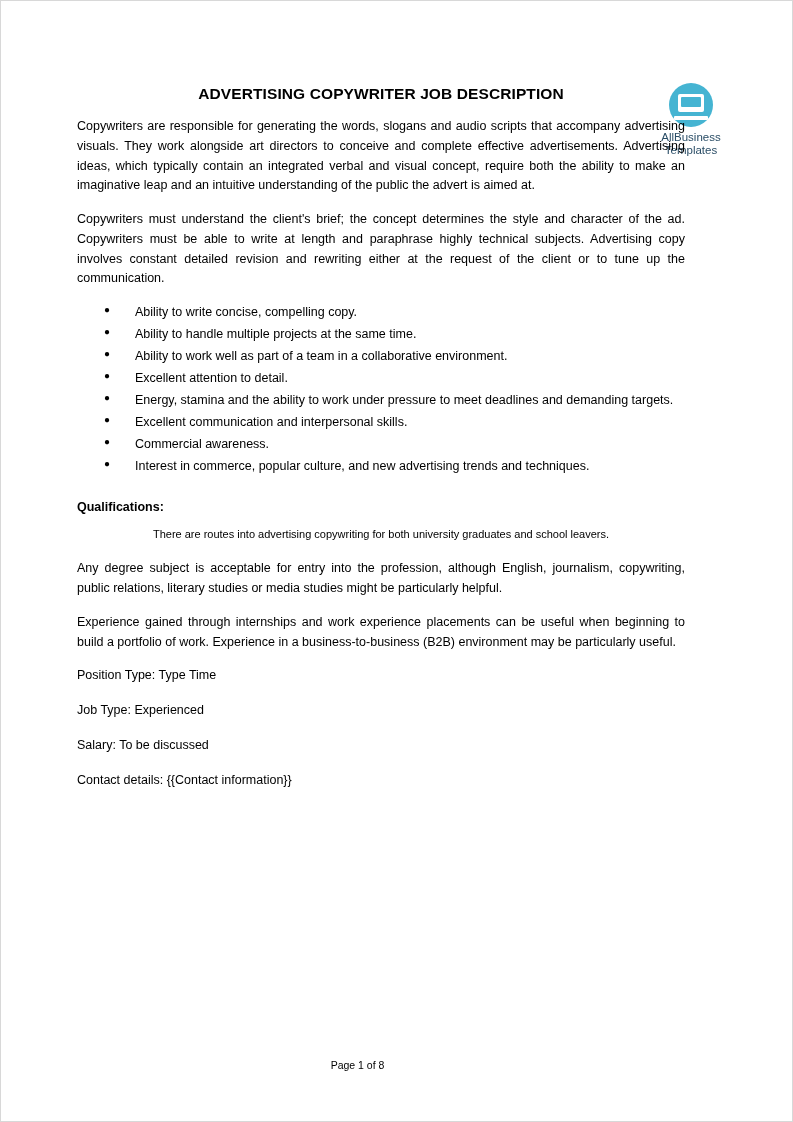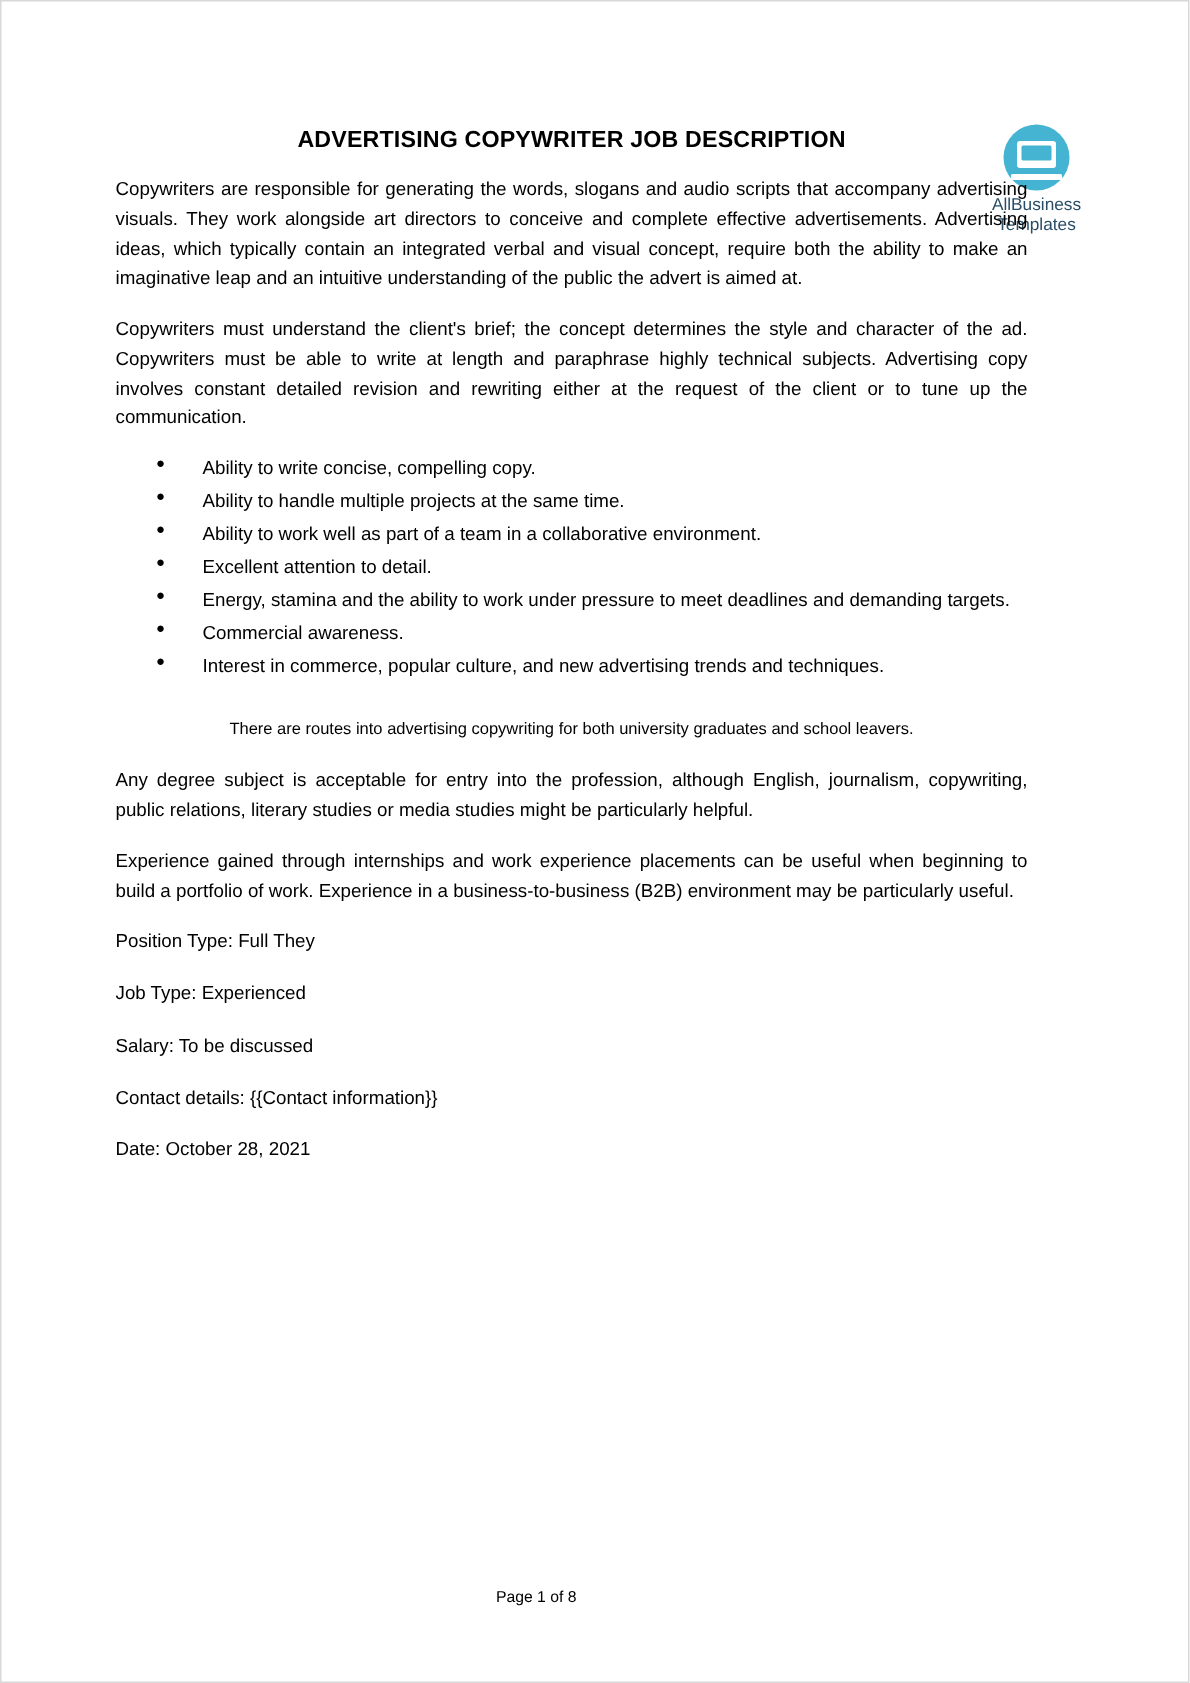--- a/index.html
+++ b/index.html
@@ -164,35 +164,36 @@
     <p class="body">Copywriters are responsible for generating the words, slogans and audio scripts that accompany advertising visuals. They work alongside art directors to conceive and complete effective advertisements. Advertising ideas, which typically contain an integrated verbal and visual concept, require both the ability to make an imaginative leap and an intuitive understanding of the public the advert is aimed at.</p>
     <p class="body">Copywriters must understand the client's brief; the concept determines the style and character of the ad. Copywriters must be able to write at length and paraphrase highly technical subjects. Advertising copy involves constant detailed revision and rewriting either at the request of the client or to tune up the communication.</p>
 
 
     <ul class="bullets">
       <li>Ability to write concise, compelling copy.</li>
       <li>Ability to handle multiple projects at the same time.</li>
       <li>Ability to work well as part of a team in a collaborative environment.</li>
       <li>Excellent attention to detail.</li>
       <li>Energy, stamina and the ability to work under pressure to meet deadlines and demanding targets.</li>
+      <li>Excellent communication and interpersonal skills.</li>
       <li>Commercial awareness.</li>
       <li>Interest in commerce, popular culture, and new advertising trends and techniques.</li>
     </ul>
 
     <div class="gap-block"></div>
 
+    <div class="section-head">Qualifications:</div>
 
     <p class="plain">There are routes into advertising copywriting for both university graduates and school leavers.</p>
     <p class="body">Any degree subject is acceptable for entry into the profession, although English, journalism, copywriting, public relations, literary studies or media studies might be particularly helpful.</p>
     <p class="body">Experience gained through internships and work experience placements can be useful when beginning to build a portfolio of work. Experience in a business-to-business (B2B) environment may be particularly useful.</p>
 
 
-    <div class="req-line">Position Type: Full They</div>
+    <div class="req-line">Position Type: Type Time</div>
     <div class="req-line">Job Type: Experienced</div>
     <div class="req-line">Salary: To be discussed</div>
     <div class="req-line">Contact details: {{Contact information}}</div>
-    <div class="req-line">Date:  October 28, 2021</div>
 
   </div>
 
   <div class="footer">Page 1 of 8</div>
 
 </div>
 
 </body></html>

